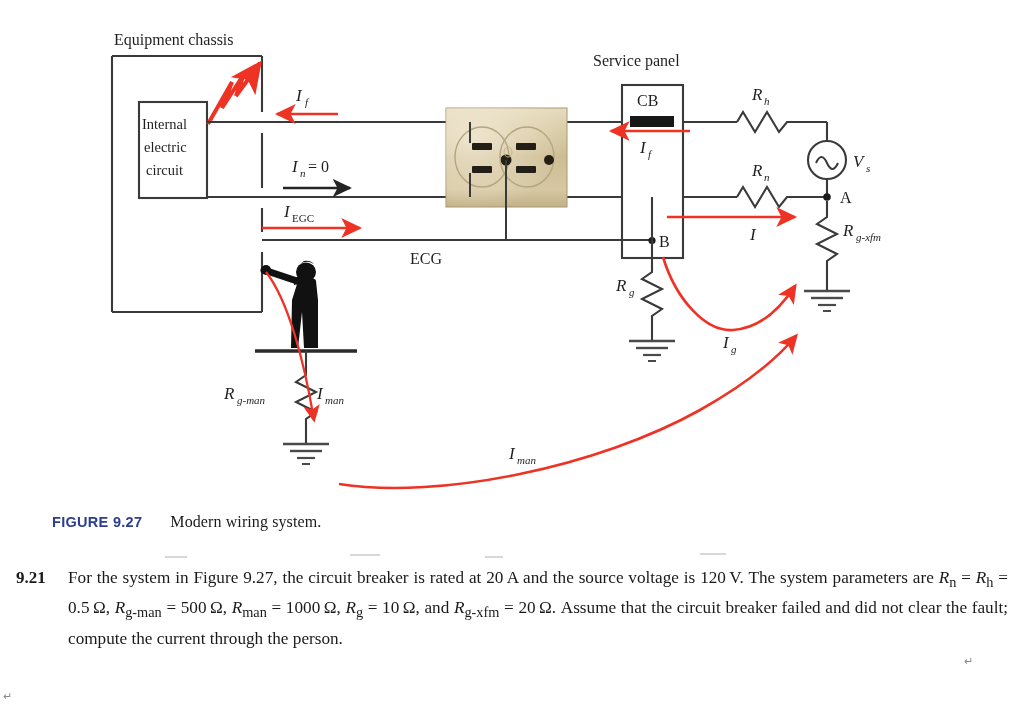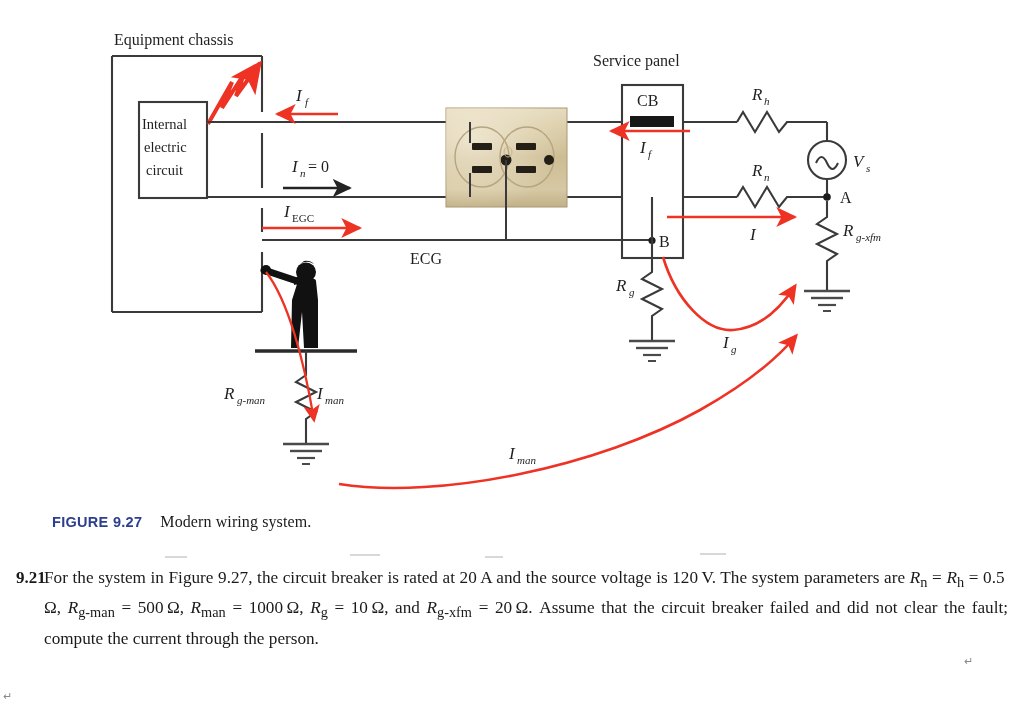--- a/index.html
+++ b/index.html
@@ -48,41 +48,41 @@
     color: #2c3e8f;
     font-weight: bold;
     font-family: "Liberation Sans", sans-serif;
     font-size: 14.5px;
     letter-spacing: .3px;
     margin-left: 16px;
   }
   #caption .figtext {
     font-family: "Liberation Serif", serif;
     font-size: 16px;
-    margin-left: 18px;
+    margin-left: 28px;
   }
 
   #problem {
     position: absolute;
     left: 16px;
     top: 565px;
     width: 992px;
     font-family: "Liberation Serif", serif;
     font-size: 17.2px;
     line-height: 25px;
   }
   #problem .pnum {
     position: absolute;
     left: 0px;
     top: 0px;
     font-weight: bold;
     font-size: 17px;
   }
   #problem .ptext {
-    margin-left: 28px;
+    margin-left: 52px;
     text-align: justify;
     text-justify: inter-word;
   }
   .v { font-style: italic; }
   .nb { white-space: nowrap; }
 
   .crumb {
     position: absolute;
     font-family: "Liberation Serif", serif;
     font-size: 11px;

